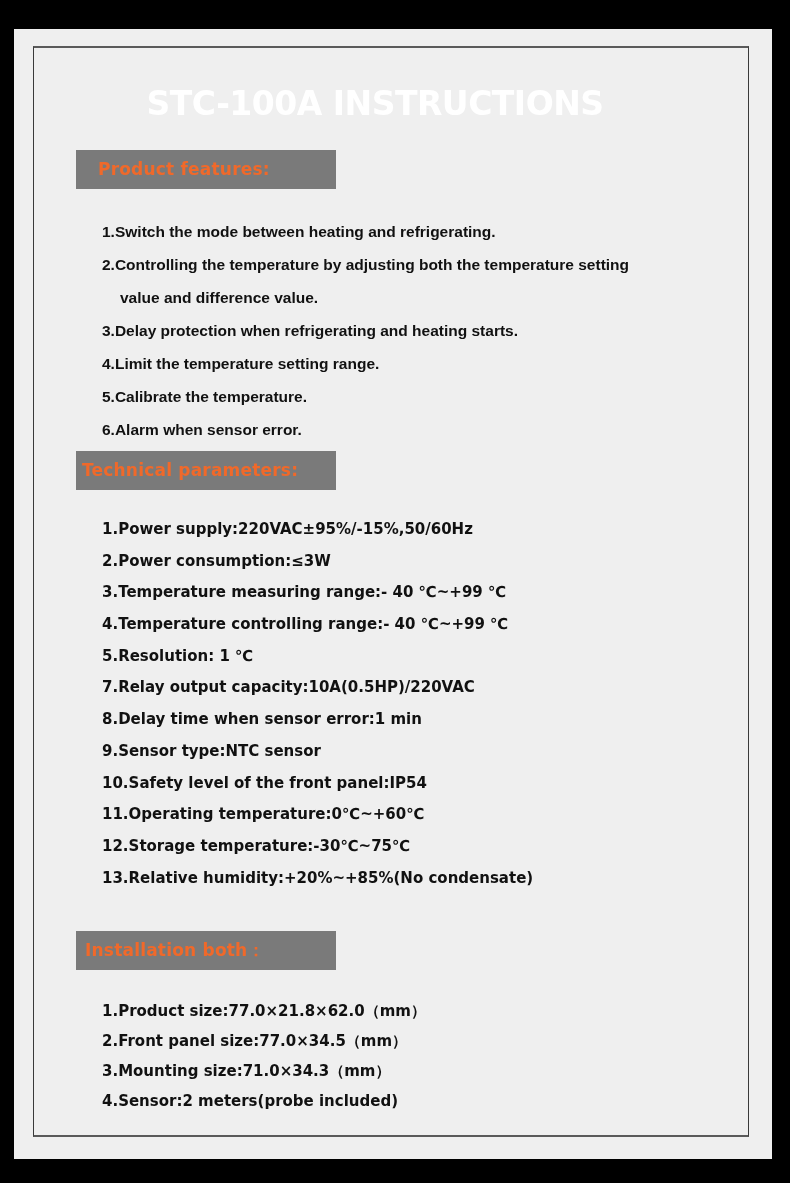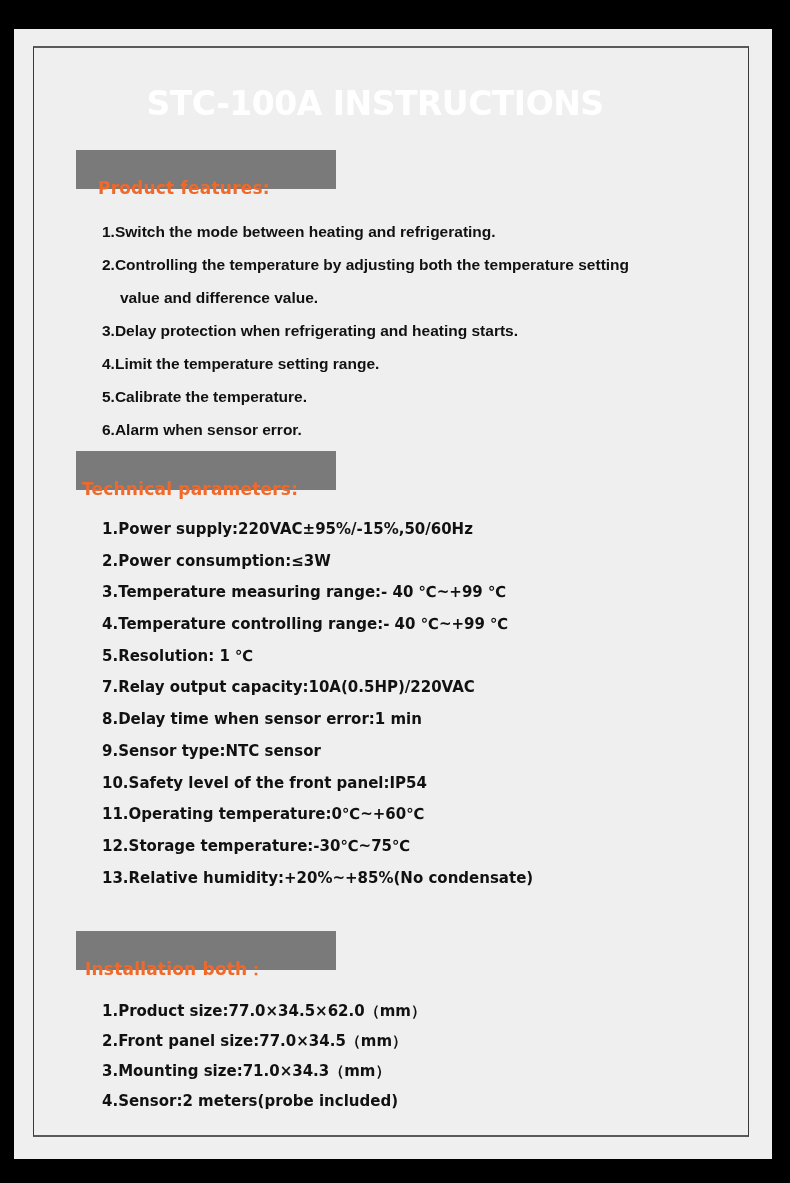--- a/index.html
+++ b/index.html
@@ -50,21 +50,20 @@
   .section-header span {
     position: absolute;
     top: 9px;
     font-family: "DejaVu Sans", sans-serif;
     font-weight: bold;
     font-size: 17px;
     color: #f0692a;
     letter-spacing: 0.2px;
     line-height: 20px;
     white-space: nowrap;
-    margin-top: 19px;
   }
   .list { position: absolute; left: 86px; margin: 16px; padding: 0; list-style: none; }
   .list li { white-space: nowrap; color: #111111; }
   .features li {
     font-family: "Liberation Sans", sans-serif;
     font-weight: bold;
     font-size: 15.5px;
     height: 33px; line-height: 33px;
   }
   .features li.cont { padding-left: 18px; }
@@ -117,17 +116,17 @@
   <li>10.Safety level of the front panel:IP54</li>
   <li>11.Operating temperature:0℃~+60℃</li>
   <li>12.Storage temperature:-30℃~75℃</li>
   <li>13.Relative humidity:+20%~+85%(No condensate)</li>
 </ul>
 
 <div class="section-header" style="top:931px;">
   <span style="left:9px;">Installation both：</span>
 </div>
 <ul class="list install" style="top:980px;">
-  <li>1.Product size:77.0×34.5×62.0（mm）</li>
+  <li>1.Product size:77.0×21.8×62.0（mm）</li>
   <li>2.Front panel size:77.0×34.5（mm）</li>
   <li>3.Mounting size:71.0×34.3（mm）</li>
   <li>4.Sensor:2 meters(probe included)</li>
 </ul>
 
 </body></html>

